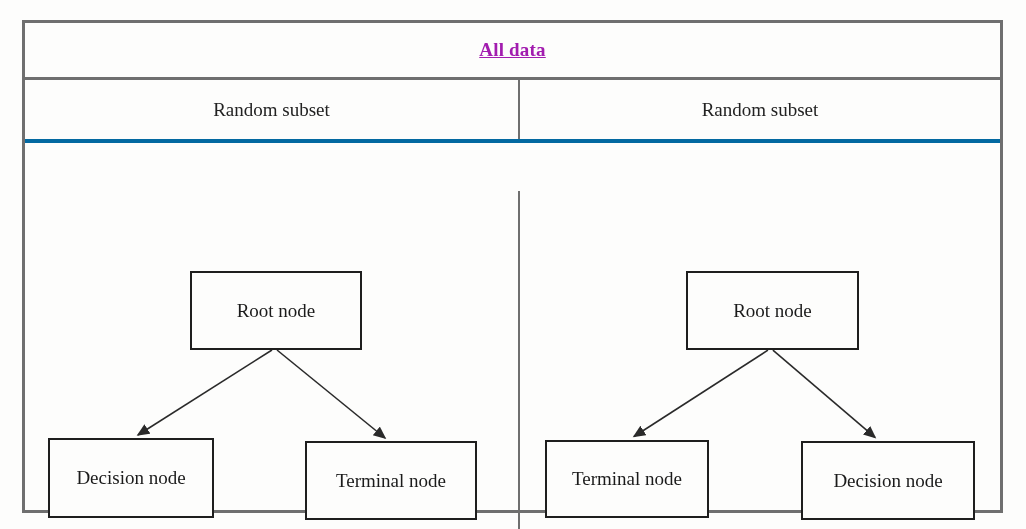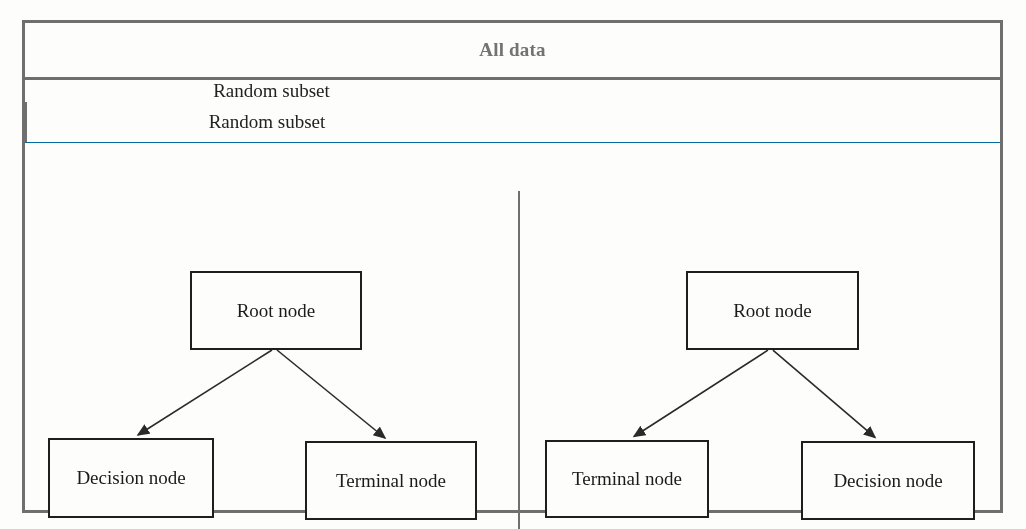--- a/index.html
+++ b/index.html
@@ -33,32 +33,32 @@
     height: 57px;
     border-bottom: 3px solid #6f6f6f;
     box-sizing: border-box;
     display: flex;
     align-items: center;
     justify-content: center;
   }
   .row-header .title {
     font-weight: bold;
     font-size: 19px;
-    color: #737373;
+    color: #a21caf;
     letter-spacing: 0.2px;
+    text-decoration: underline;
   }
   .row-subsets {
     position: absolute;
     left: 0; top: 57px;
     width: 100%;
     height: 63px;
-    border-bottom: 1px solid #0369a1;
+    border-bottom: 4px solid #0369a1;
     box-sizing: border-box;
     display: flex;
-    flex-direction: column;
   }
   .subset-cell {
     display: flex;
     align-items: center;
     justify-content: center;
     font-size: 19px;
     color: #222222;
     box-sizing: border-box;
   }
   .subset-cell.left  { width: 493px; }

